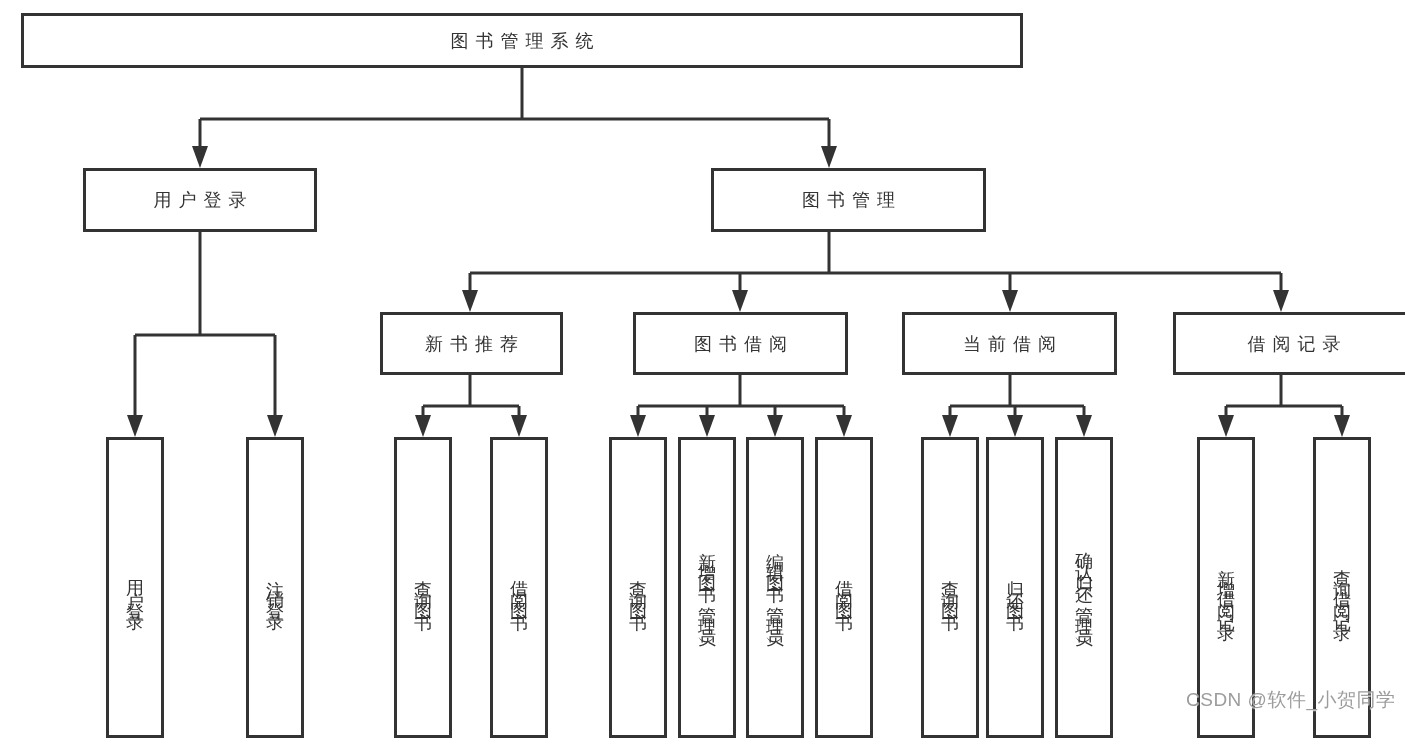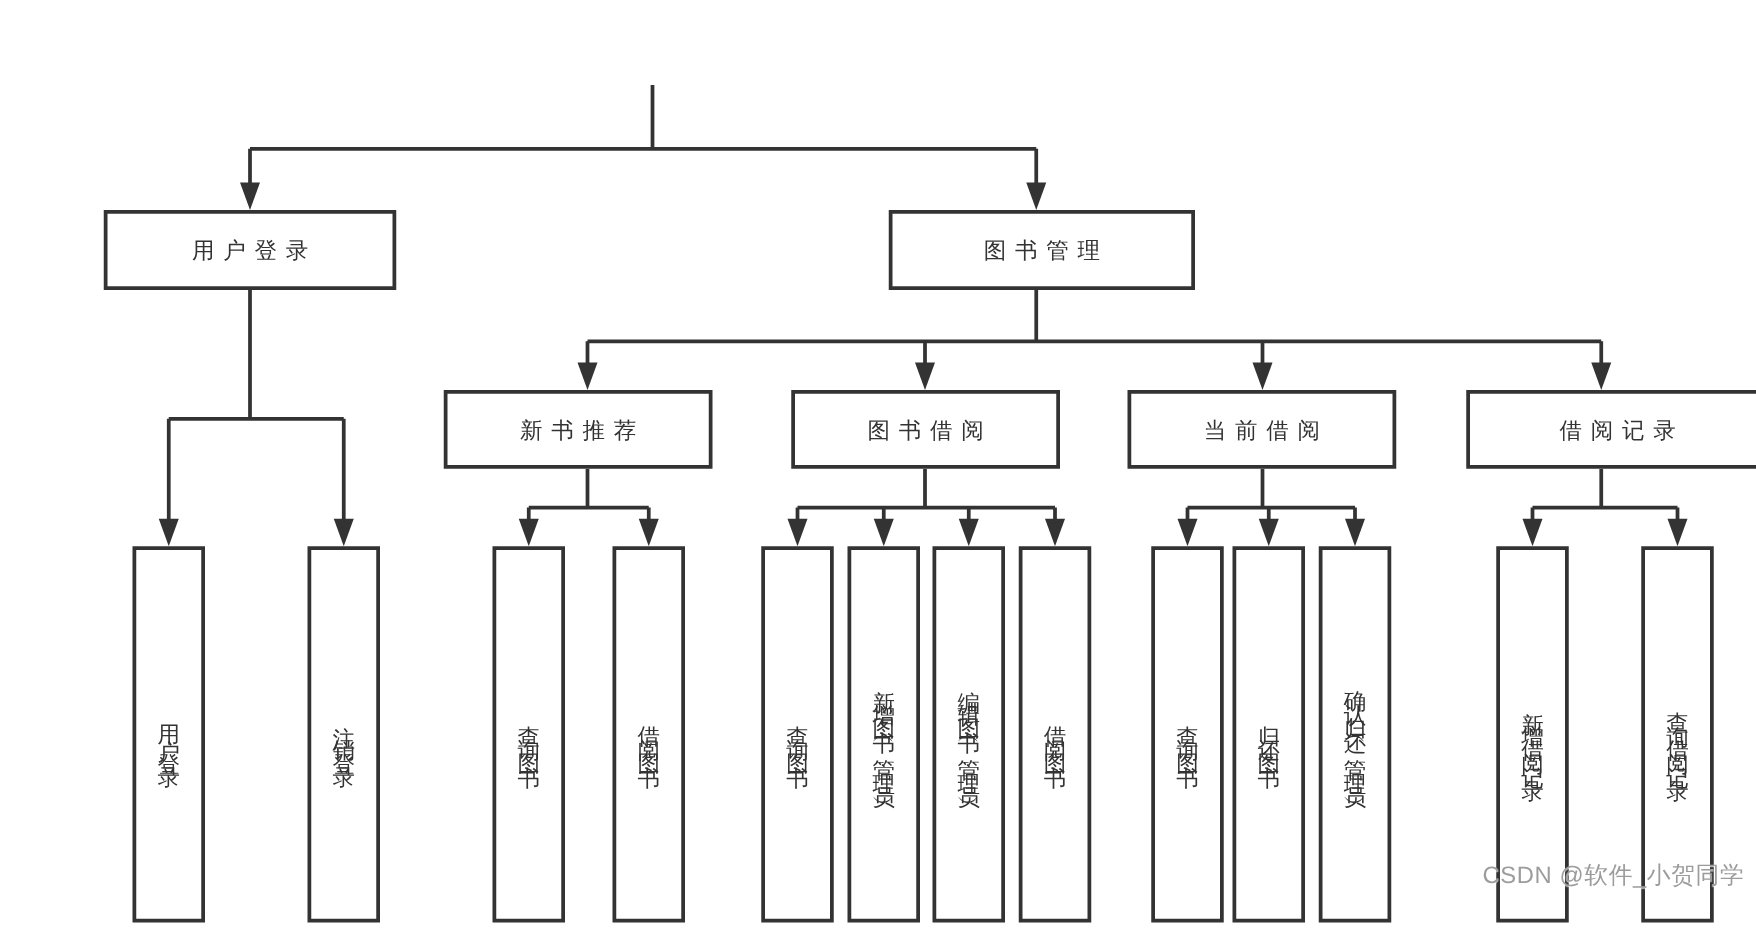--- a/index.html
+++ b/index.html
@@ -117,25 +117,26 @@
       <polygon points="767,415 783,415 775,437"></polygon>
       <polygon points="836,415 852,415 844,437"></polygon>
       <polygon points="942,415 958,415 950,437"></polygon>
       <polygon points="1007,415 1023,415 1015,437"></polygon>
       <polygon points="1076,415 1092,415 1084,437"></polygon>
       <polygon points="1218,415 1234,415 1226,437"></polygon>
       <polygon points="1334,415 1350,415 1342,437"></polygon>
     </g>
   </svg>
 
+  <div class="node h" style="left:21px; top:13px; width:1002px; height:55px;">图书管理系统</div>
 
   <div class="node h" style="left:83px; top:168px; width:234px; height:64px;">用户登录</div>
-  <div class="node h" style="left:711px; top:168px; width:245px; height:64px;">图书管理</div>
+  <div class="node h" style="left:711px; top:168px; width:275px; height:64px;">图书管理</div>
 
-  <div class="node h" style="left:355px; top:312px; width:215px; height:63px;">新书推荐</div>
+  <div class="node h" style="left:380px; top:312px; width:183px; height:63px;">新书推荐</div>
   <div class="node h" style="left:633px; top:312px; width:215px; height:63px;">图书借阅</div>
   <div class="node h" style="left:902px; top:312px; width:215px; height:63px;">当前借阅</div>
   <div class="node h" style="left:1173px; top:312px; width:242px; height:63px;">借阅记录</div>
 
   <div class="node v" style="left:106px; top:437px; width:58px; height:301px;">用户登录</div>
   <div class="node v" style="left:246px; top:437px; width:58px; height:301px;">注销登录</div>
 
   <div class="node v" style="left:394px; top:437px; width:58px; height:301px;">查询图书</div>
   <div class="node v" style="left:490px; top:437px; width:58px; height:301px;">借阅图书</div>
 

